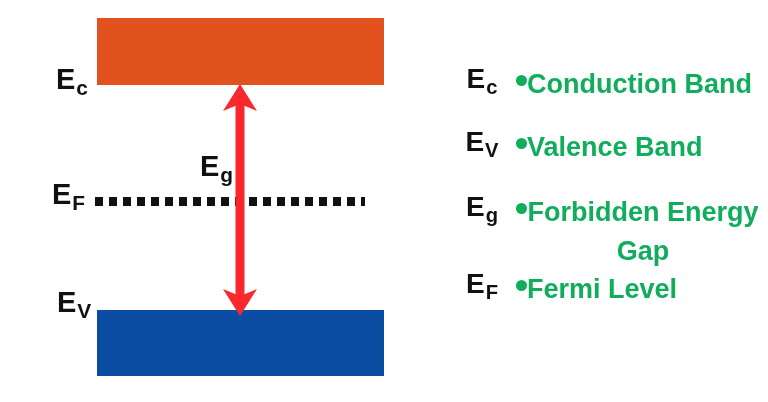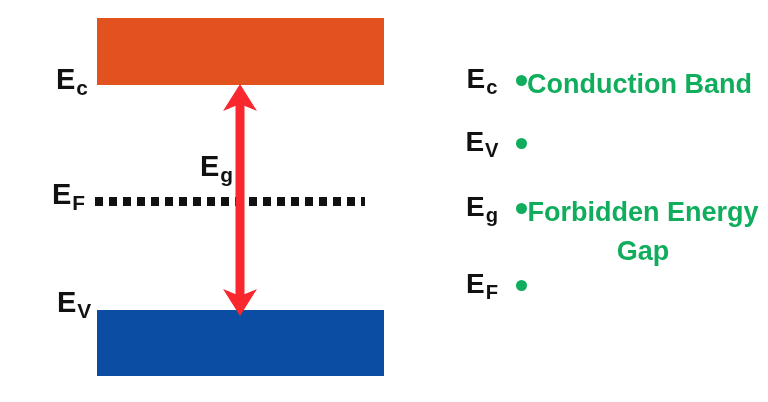--- a/index.html
+++ b/index.html
@@ -130,26 +130,28 @@
 
   <div class="legend-row r1">
     <div class="legend-term"><span>E</span><span class="sub">c</span></div>
     <div class="legend-bullet"></div>
     <div class="legend-desc">Conduction Band</div>
   </div>
 
   <div class="legend-row r2">
     <div class="legend-term"><span>E</span><span class="sub">V</span></div>
     <div class="legend-bullet"></div>
+    <div class="legend-desc">Valence Band</div>
   </div>
 
   <div class="legend-row r3">
     <div class="legend-term"><span>E</span><span class="sub">g</span></div>
     <div class="legend-bullet"></div>
     <div class="legend-desc">Forbidden Energy Gap</div>
   </div>
 
   <div class="legend-row r4">
     <div class="legend-term"><span>E</span><span class="sub">F</span></div>
     <div class="legend-bullet"></div>
+    <div class="legend-desc">Fermi Level</div>
   </div>
 
 </div>
 
 </body></html>

